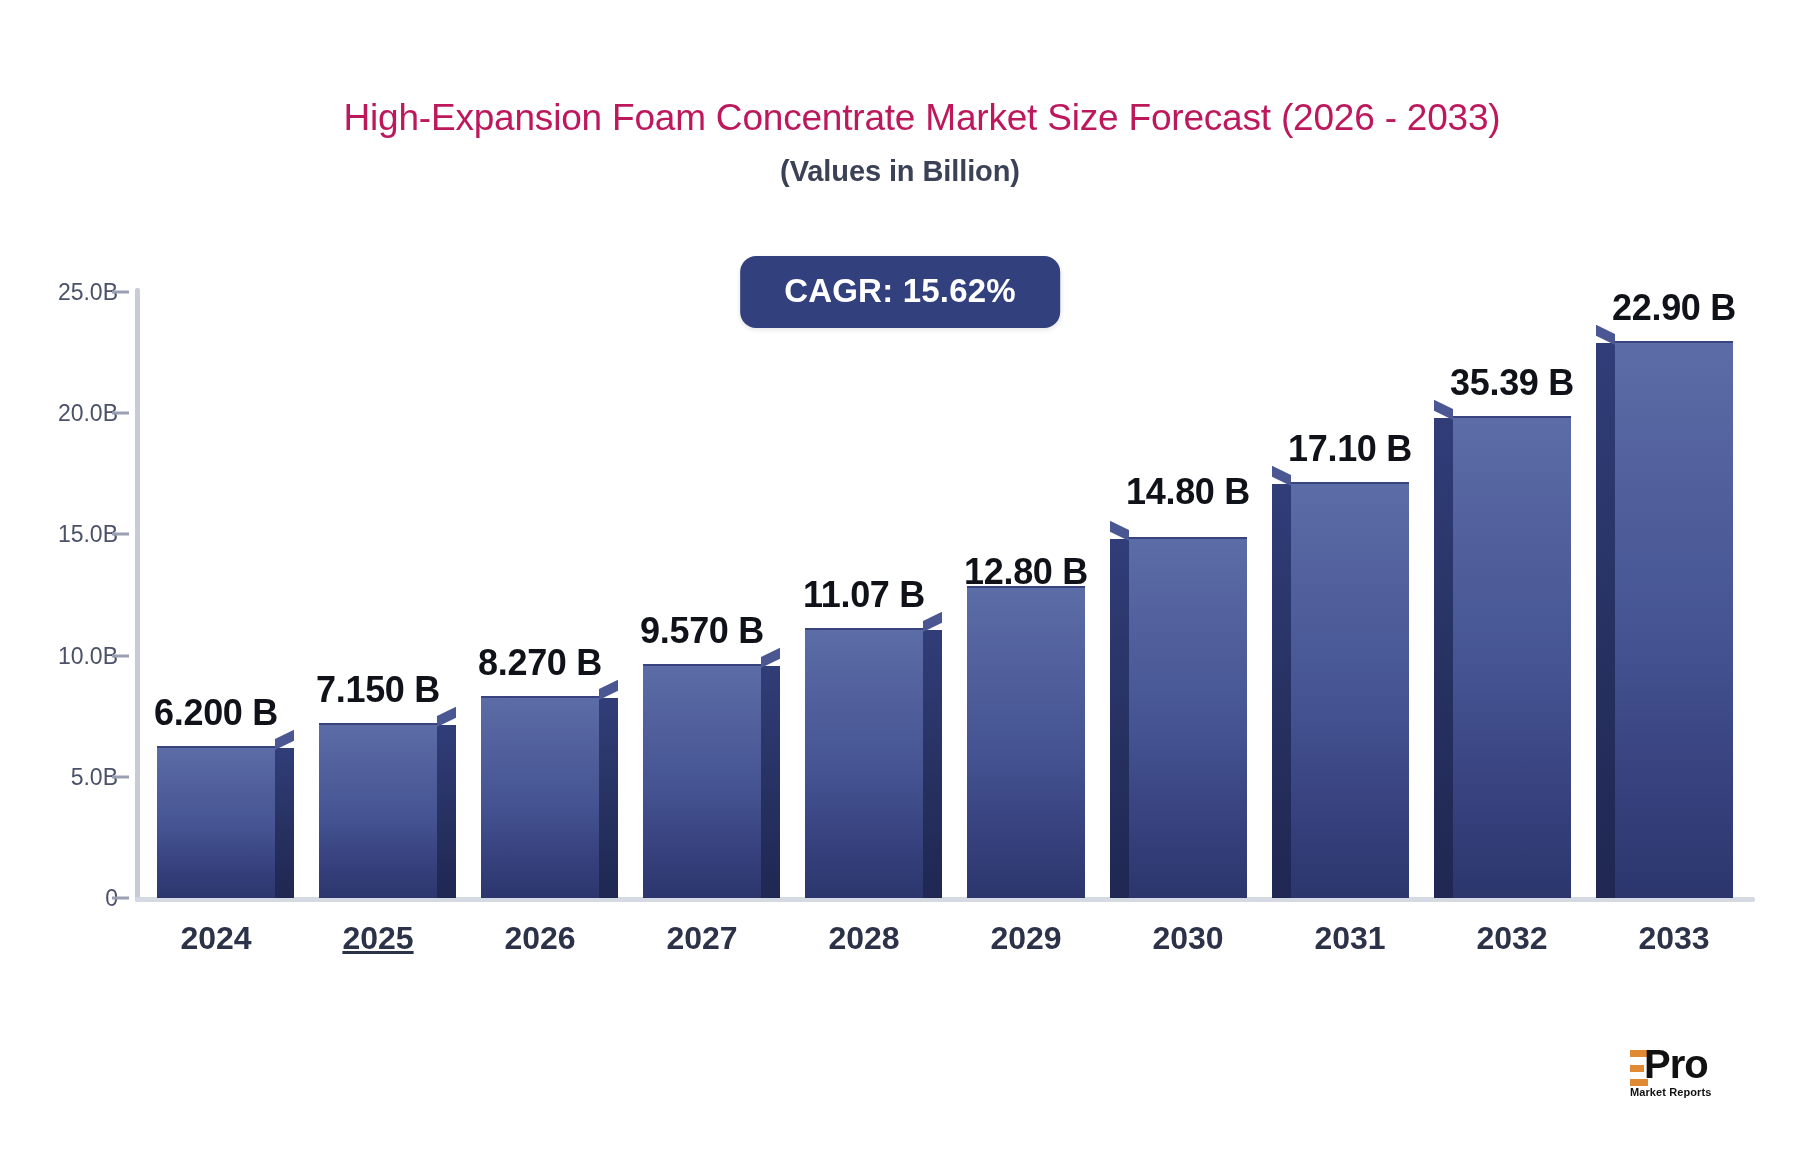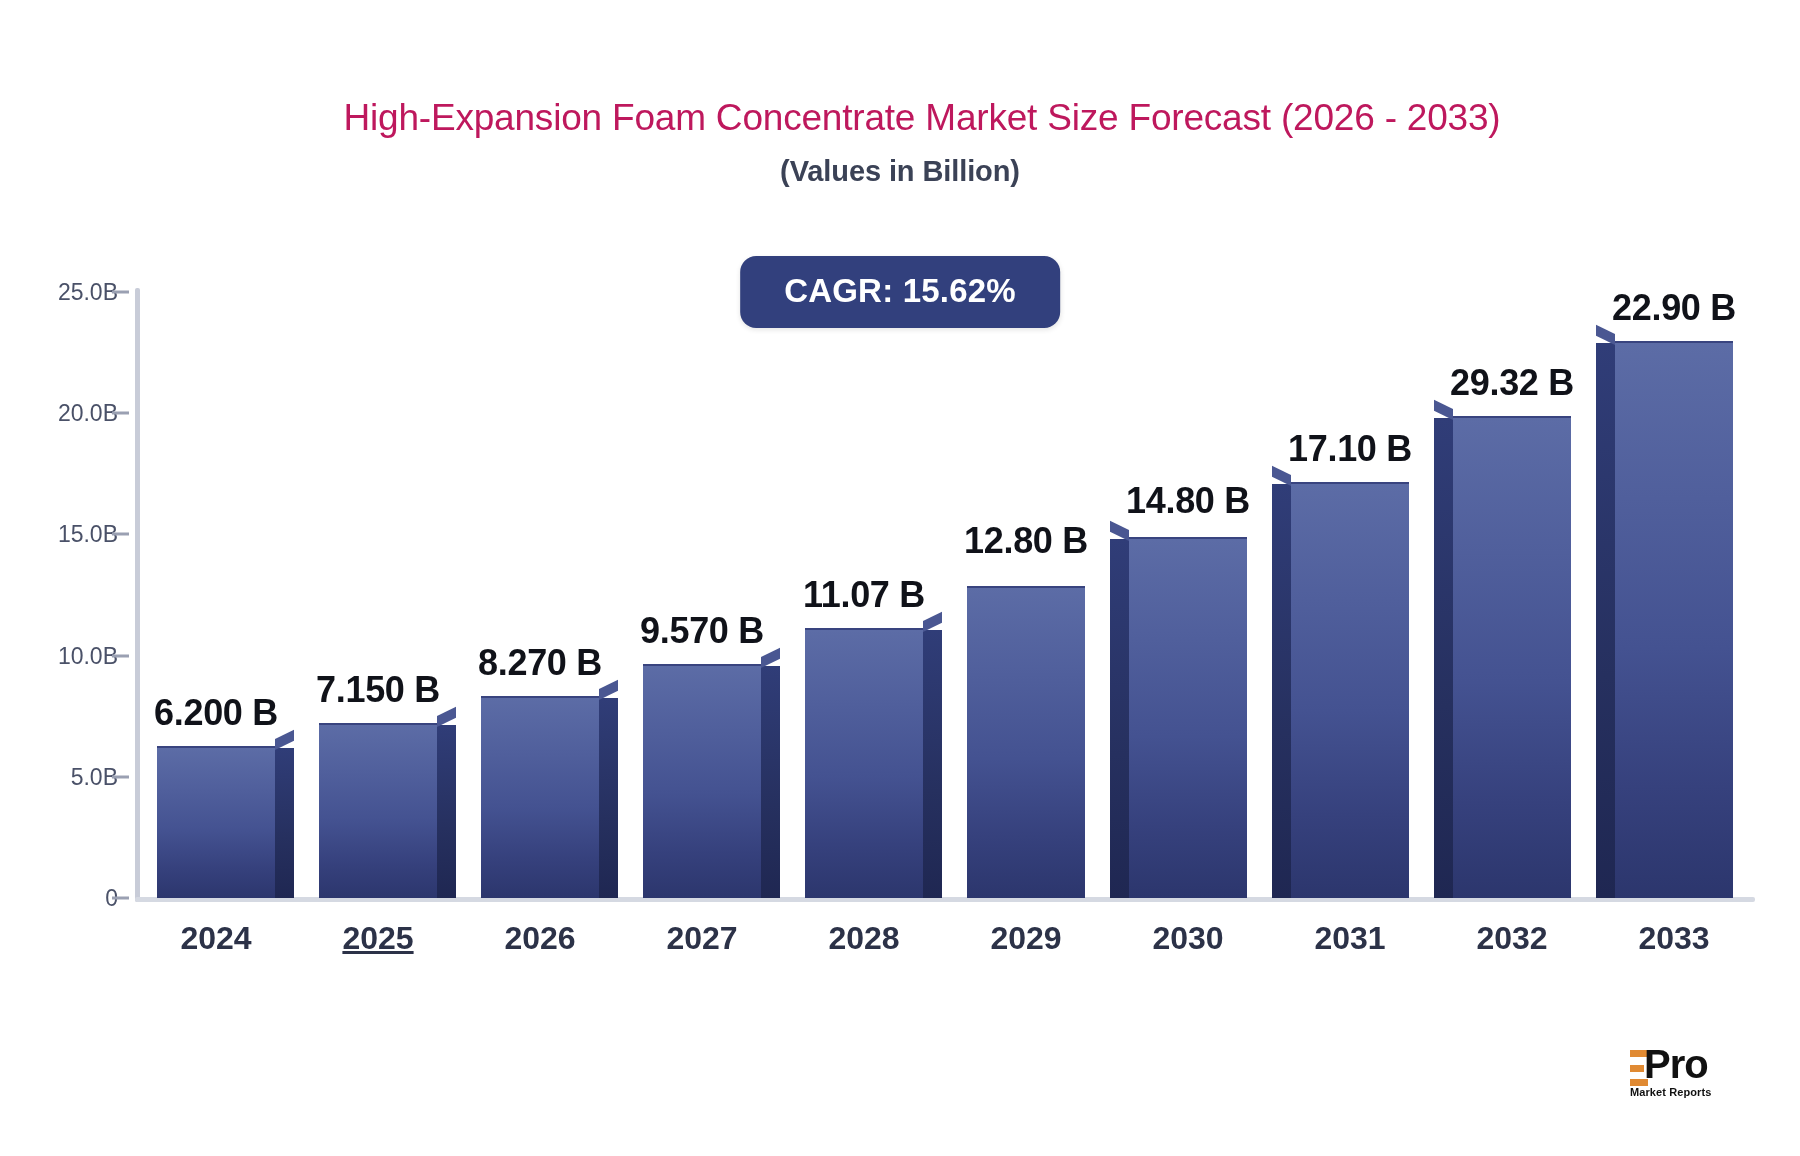--- a/index.html
+++ b/index.html
@@ -318,45 +318,45 @@
             <div class="bar-front"></div>
             <div class="bar-side-right"></div>
             <div class="bar-top-right"></div>
           </div>
           <div class="bar-value" style="bottom: 282.337px;">11.07 B</div>
         </div>
         <div class="bar-slot" style="left: 810px; width: 162px;">
           <div class="bar3d" style="height: 310.272px; left: 22px;">
             <div class="bar-front"></div>
           </div>
-          <div class="bar-value" style="bottom: 336px;">12.80 B</div>
+          <div class="bar-value" style="bottom: 305px;">12.80 B</div>
         </div>
         <div class="bar-slot" style="left: 972px; width: 162px;">
           <div class="bar3d" style="height: 358.752px; left: 22px;">
             <div class="bar-front"></div>
             <div class="bar-side-left"></div>
             <div class="bar-top-left"></div>
           </div>
-          <div class="bar-value" style="bottom: 376px;">14.80 B</div>
+          <div class="bar-value" style="bottom: 385px;">14.80 B</div>
         </div>
         <div class="bar-slot" style="left: 1134px; width: 162px;">
           <div class="bar3d" style="height: 414.504px; left: 22px;">
             <div class="bar-front"></div>
             <div class="bar-side-left"></div>
             <div class="bar-top-left"></div>
           </div>
           <div class="bar-value" style="bottom: 428.504px;">17.10 B</div>
         </div>
         <div class="bar-slot" style="left: 1296px; width: 162px;">
           <div class="bar3d" style="height: 479.952px; left: 22px;">
             <div class="bar-front"></div>
             <div class="bar-side-left"></div>
             <div class="bar-top-left"></div>
           </div>
-          <div class="bar-value" style="bottom: 493.952px;">29.32 B</div>
+          <div class="bar-value" style="bottom: 493.952px;">35.39 B</div>
         </div>
         <div class="bar-slot" style="left: 1458px; width: 162px;">
           <div class="bar3d" style="height: 555.096px; left: 22px;">
             <div class="bar-front"></div>
             <div class="bar-side-left"></div>
             <div class="bar-top-left"></div>
           </div>
           <div class="bar-value" style="bottom: 569.096px;">22.90 B</div>
         </div>
       </div>

